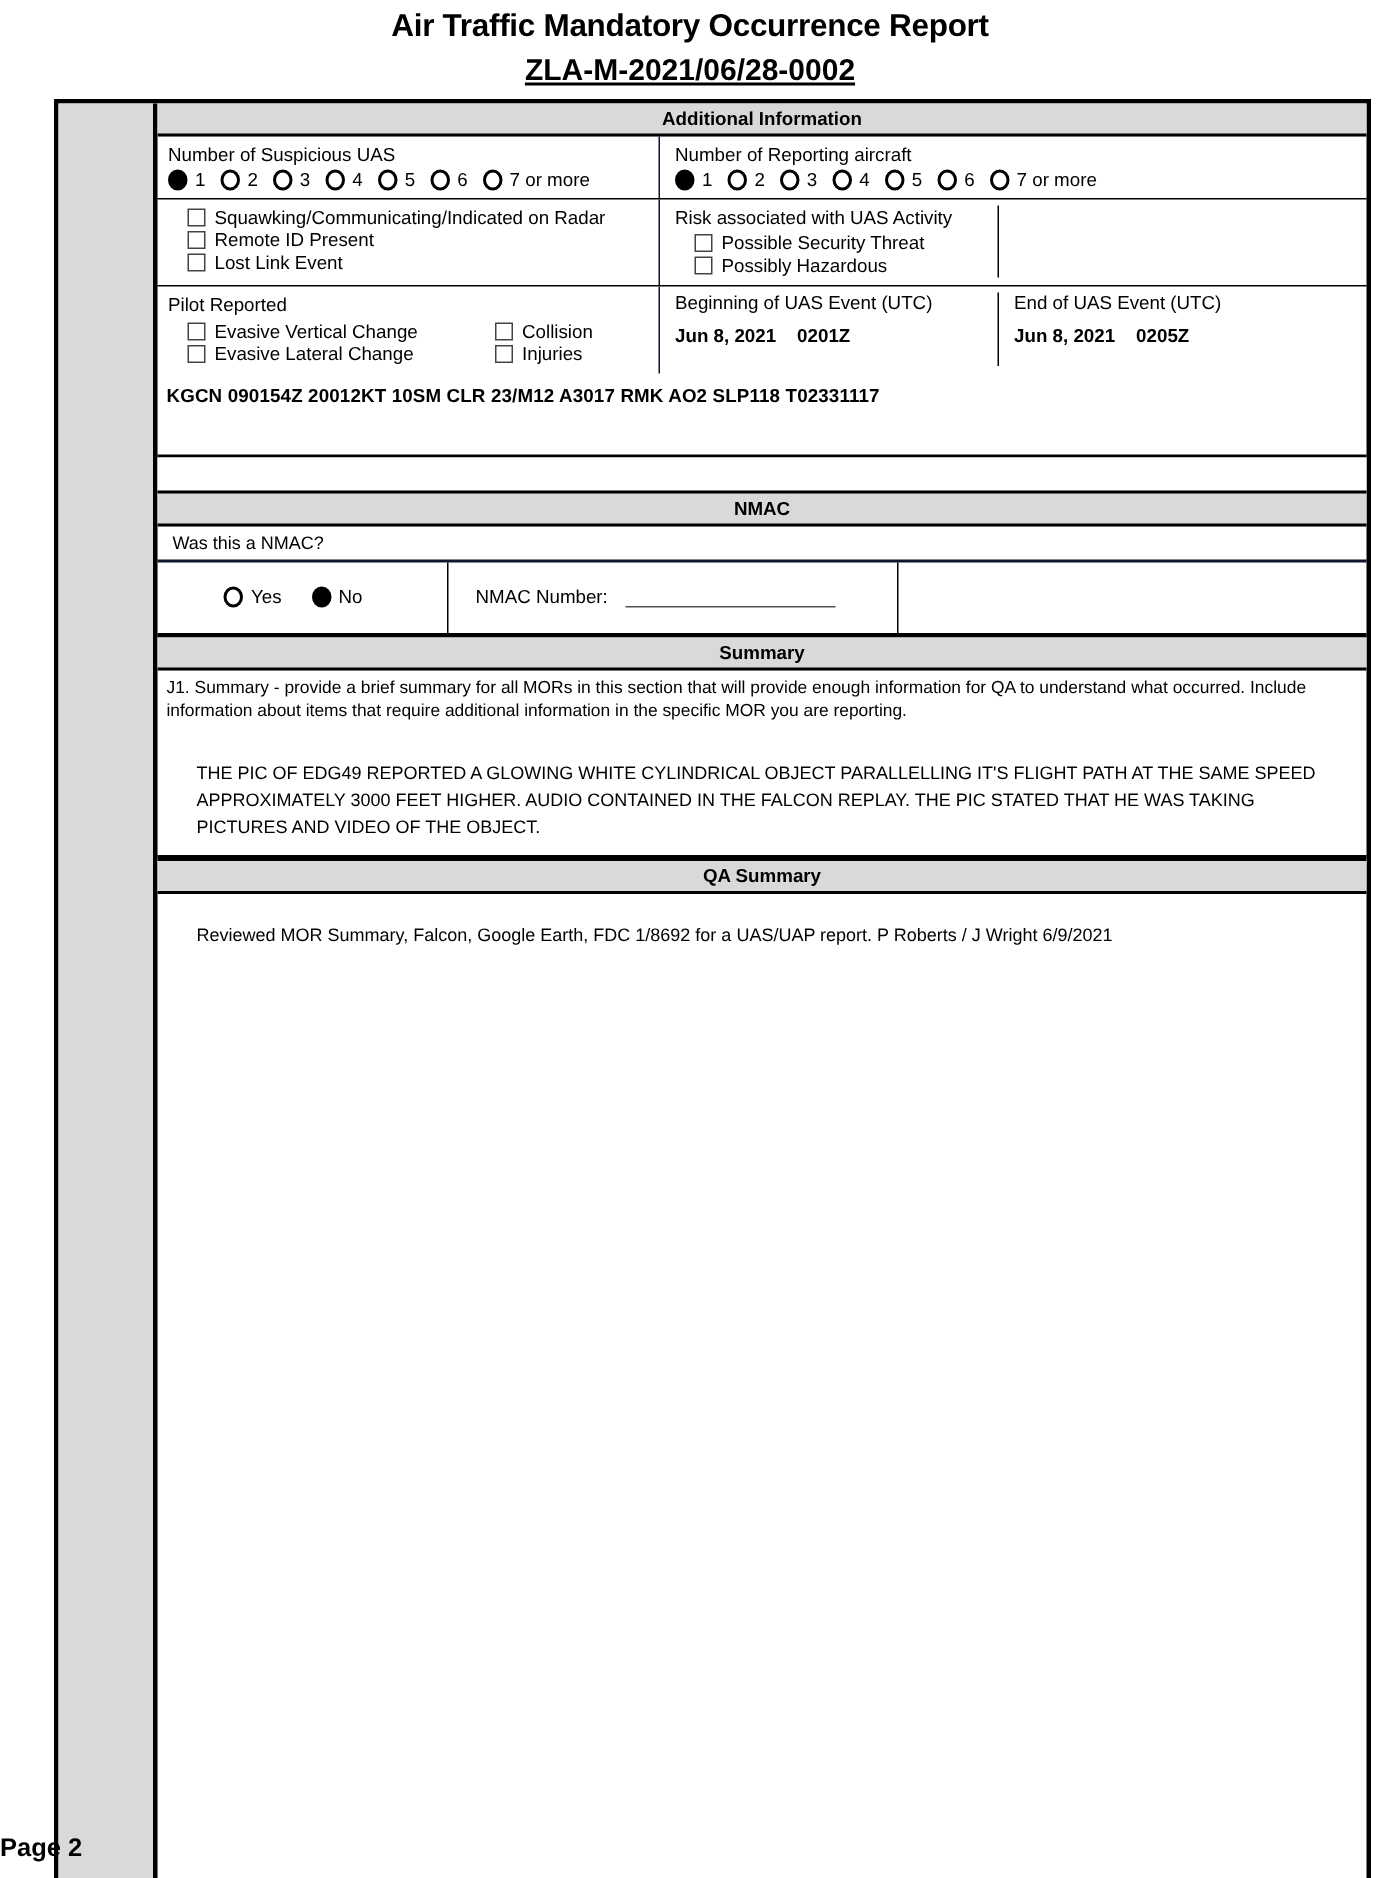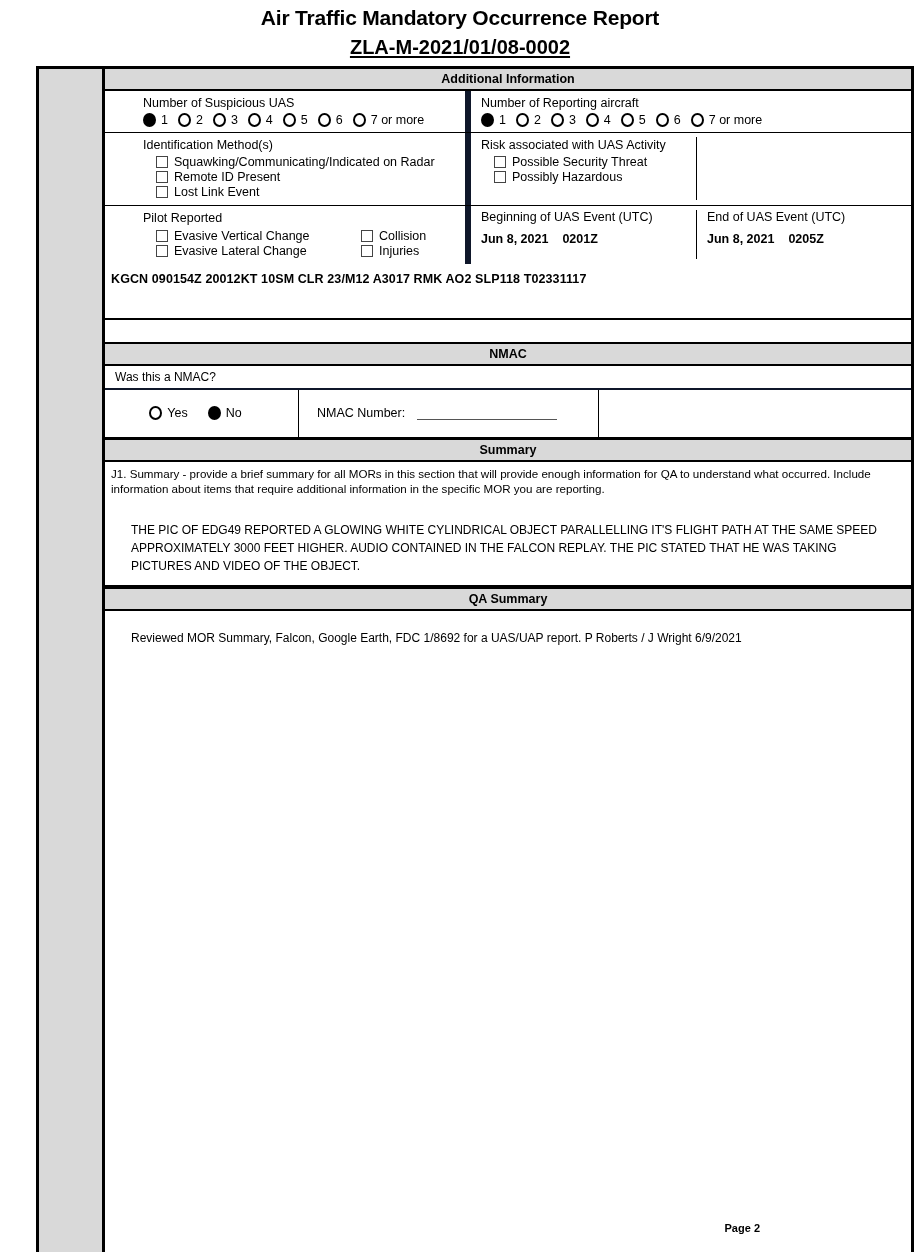--- a/index.html
+++ b/index.html
@@ -81,24 +81,23 @@
   .panel {
     border-bottom: 1px solid #000;
     box-sizing: border-box;
   }
   .panel:last-child { border-bottom: none; }
 
   .row2 { display: flex; }
   .col-left {
     flex: 0 0 335px;
     box-sizing: border-box;
-    border-right: 6px solid #0f172a;
+    border-right: 1px solid #0f172a;
     padding: 4px 0 5px 7px;
     min-width: 0;
-    margin-left: 31px;
   }
   .col-right {
     flex: 1 1 auto;
     box-sizing: border-box;
     padding: 4px 0 5px 10px;
     min-width: 0;
     display: flex;
   }
   .subcol-a {
     flex: 0 0 216px;
@@ -260,30 +259,30 @@
     padding: 18px 16px 10px 26px;
     flex: 1 1 auto;
   }
 
   
   .page-footer {
     position: absolute;
     left: 0;
     top: 1222px;
     width: 760px;
-    text-align: right;
-    font-size: 11px;
+    text-align: left;
+    font-size: 17px;
     font-weight: bold;
   }
 </style>
 </head>
 <body>
 
 <div class="doc-title">Air Traffic Mandatory Occurrence Report</div>
-<div class="doc-subtitle"><span>ZLA-M-2021/01/08-0002</span></div>
+<div class="doc-subtitle"><span>ZLA-M-2021/06/28-0002</span></div>
 
 <div class="sheet">
 
   <div class="gutter"></div>
 
   <div class="content">
 
     <div class="band first">Additional Information</div>
 
     <div class="panel row2">
@@ -352,21 +351,20 @@
               <span class="radio"></span>
               <span class="radio-label">7 or more</span>
             </div>
           </div>
         </div>
       </div>
     </div>
 
     <div class="panel row2">
       <div class="col-left">
-        <div class="field-label">Identification Method(s)</div>
         <div class="cb-line">
           <span class="checkbox"></span>
           <span class="cb-label">Squawking/Communicating/Indicated on Radar</span>
         </div>
         <div class="cb-line">
           <span class="checkbox"></span>
           <span class="cb-label">Remote ID Present</span>
         </div>
         <div class="cb-line">
           <span class="checkbox"></span>

